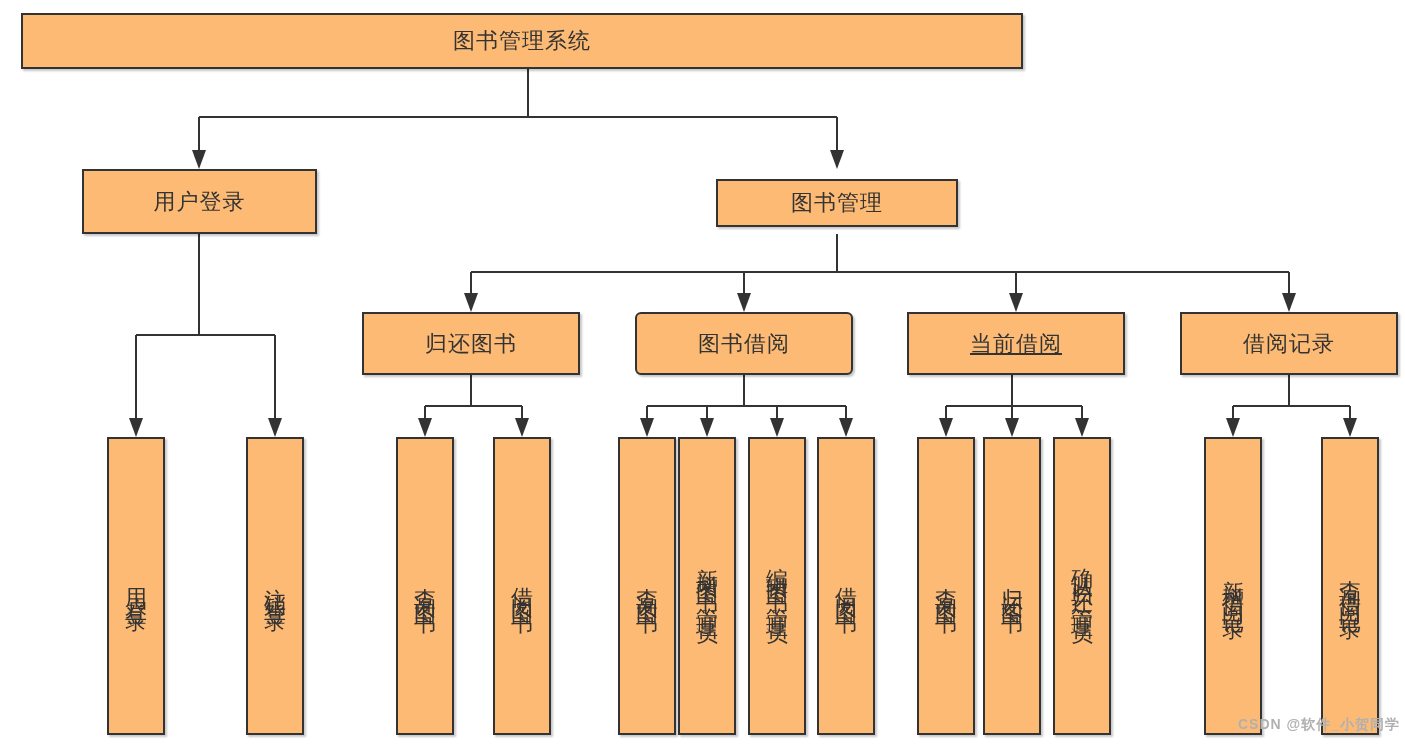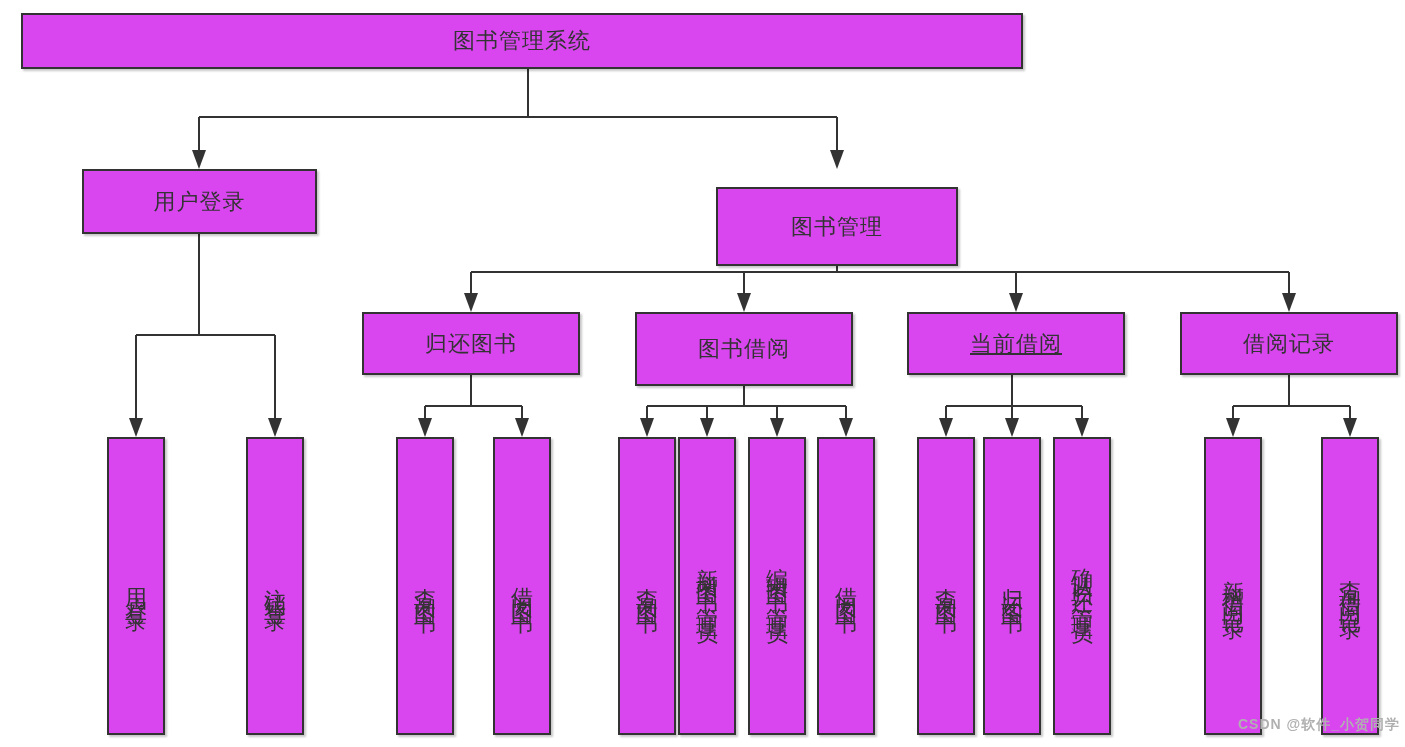--- a/index.html
+++ b/index.html
@@ -17,21 +17,21 @@
   }
   .connector-svg {
     position: absolute;
     left: 0; top: 0;
     width: 1405px; height: 747px;
     z-index: 1;
   }
   .node {
     position: absolute;
     box-sizing: border-box;
-    background: #d946ef;
+    background: #fdba74;
     border: 2px solid #333333;
     color: #333333;
     display: flex;
     align-items: center;
     justify-content: center;
     font-size: 22px;
     letter-spacing: 1px;
     z-index: 2;
     box-shadow: 2px 2px 2px rgba(0,0,0,0.22);
     white-space: nowrap;
@@ -101,24 +101,24 @@
     <g>
       <path d="M1289,375 V406 M1233,406 H1350 M1233,406 V420 M1350,406 V420"></path>
       <polygon points="1233,437 1226,418 1240,418"></polygon>
       <polygon points="1350,437 1343,418 1357,418"></polygon>
     </g>
   </svg>
 
   <div class="node" style="left:21px; top:13px; width:1002px; height:56px;">图书管理系统</div>
 
   <div class="node" style="left:82px; top:169px; width:235px; height:65px;">用户登录</div>
-  <div class="node" style="left:716px; top:187px; width:242px; height:79px;font-family:Liberation Serif, serif;">图书管理</div>
+  <div class="node" style="left:716px; top:179px; width:242px; height:48px;font-family:Liberation Serif, serif;">图书管理</div>
 
   <div class="node" style="left:362px; top:312px; width:218px; height:63px;">归还图书</div>
-  <div class="node" style="left:635px; top:312px; width:218px; height:74px;">图书借阅</div>
+  <div class="node" style="left:635px; top:312px; width:218px; height:63px;border-radius:6px;">图书借阅</div>
   <div class="node" style="left:907px; top:312px; width:218px; height:63px;text-decoration:underline;">当前借阅</div>
   <div class="node" style="left:1180px; top:312px; width:218px; height:63px;">借阅记录</div>
 
   <div class="node vnode" style="left:107px; top:437px; width:58px; height:298px;">用户登录</div>
   <div class="node vnode" style="left:246px; top:437px; width:58px; height:298px;">注销登录</div>
 
   <div class="node vnode" style="left:396px; top:437px; width:58px; height:298px;">查询图书</div>
   <div class="node vnode" style="left:493px; top:437px; width:58px; height:298px;">借阅图书</div>
 
   <div class="node vnode" style="left:618px; top:437px; width:58px; height:298px;">查询图书</div>

